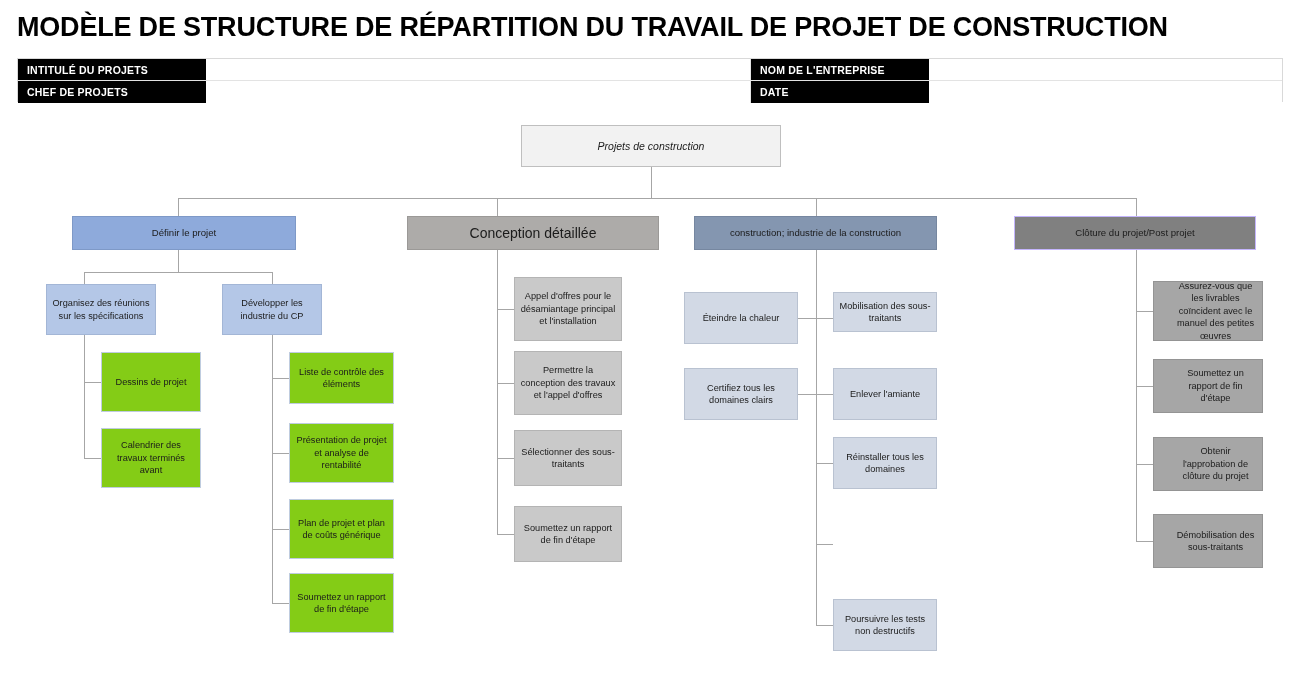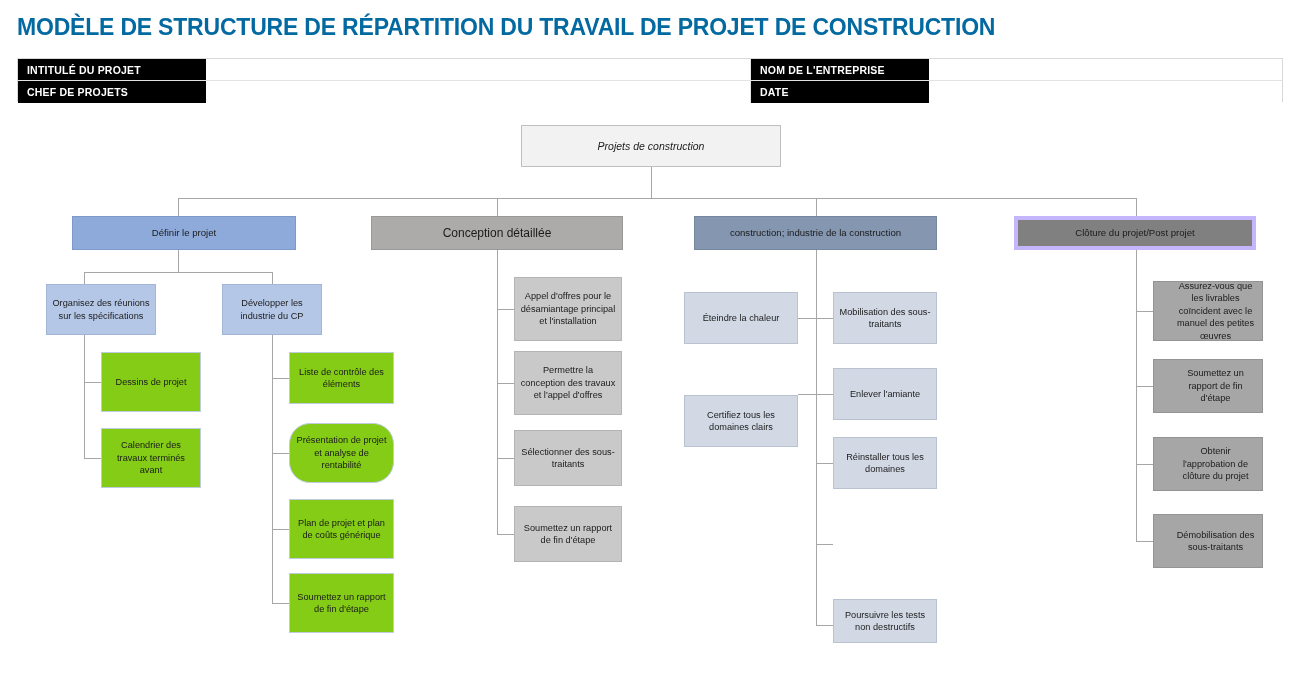--- a/index.html
+++ b/index.html
@@ -9,22 +9,22 @@
     background:#ffffff;
     font-family:"Liberation Sans","DejaVu Sans",sans-serif;
     overflow:hidden;
     position:relative;
   }
   #page{position:relative;width:1300px;height:676px;}
 
   
   .title{
     position:absolute;left:17px;top:8px;width:1270px;height:38px;
-    color:#0369a1;
-    font-size:23px;
+    color:#000000;
+    font-size:27px;
     font-weight:bold;
     letter-spacing:-0.2px;
     white-space:nowrap;
     line-height:38px;
   }
 
   
   .infotable{
     position:absolute;left:17px;top:58px;width:1266px;height:44px;
     border:1px solid #d9d9d9;
@@ -55,23 +55,23 @@
     box-sizing:border-box;
     display:flex;align-items:center;justify-content:center;
     text-align:center;
     color:#1b1b1b;
     font-size:9.2px;
     line-height:12.5px;
     padding:2px 5px;
   }
   .n-root{background:#f2f2f2;border:1px solid #bfbfbf;font-size:10.5px;}
   .n-blue   {background:#8EAADB;border:1px solid #7e99c7;font-size:9.6px;}
-  .n-gray   {background:#ADABA9;border:1px solid #9b9997;font-size:12px;}
+  .n-gray   {background:#ADABA9;border:1px solid #9b9997;font-size:14px;margin-left:36px;}
   .n-steel  {background:#8496B0;border:1px solid #7687a0;font-size:9.6px;}
-  .n-dgray  {background:#808080;border:4px solid #c4b5fd;font-size:9.6px;}
+  .n-dgray  {background:#808080;border:1px solid #c4b5fd;font-size:9.6px;}
 
   .n-blue2  {background:#B4C7E7;border:1px solid #a3b6d6;}
   .n-lblue  {background:#84cc16;border:1px solid #bfccdf;}
   .n-gray2  {background:#C9C9C9;border:1px solid #b4b4b4;}
   .n-lsteel {background:#D2D9E5;border:1px solid #b9c2d1;}
   .n-mgray  {background:#A6A6A6;border:1px solid #949494;padding-left:20px;}
 
   
   .ln{position:absolute;background:#a6a6a6;}
   .lnv{width:1px;}
@@ -79,21 +79,21 @@
 </style>
 </head>
 <body>
 
 <div id="page">
 
   <div class="title">MODÈLE DE STRUCTURE DE RÉPARTITION DU TRAVAIL DE PROJET DE CONSTRUCTION</div>
 
   <div class="infotable">
     <div class="inforow">
-      <div class="lbl w-lbl-a">INTITULÉ DU PROJET</div>
+      <div class="lbl w-lbl-a">INTITULÉ DU PROJETS</div>
       <div class="val w-val-a"></div>
       <div class="lbl w-lbl-b">NOM DE L'ENTREPRISE</div>
       <div class="val w-val-b"></div>
     </div>
     <div class="inforow">
       <div class="lbl w-lbl-a">CHEF DE PROJETS</div>
       <div class="val w-val-a"></div>
       <div class="lbl w-lbl-b">DATE</div>
       <div class="val w-val-b"></div>
     </div>
@@ -153,35 +153,35 @@
   <div class="node n-steel" style="left:694px;top:216px;width:243px;height:34px;">construction; industrie de la construction</div>
   <div class="node n-dgray" style="left:1014px;top:216px;width:242px;height:34px;">Clôture du projet/Post projet</div>
 
   <div class="node n-blue2" style="left:46px;top:284px;width:110px;height:51px;">Organisez des réunions sur les spécifications</div>
   <div class="node n-blue2" style="left:222px;top:284px;width:100px;height:51px;">Développer les industrie du CP</div>
 
   <div class="node n-lblue" style="left:101px;top:352px;width:100px;height:60px;">Dessins de projet</div>
   <div class="node n-lblue" style="left:101px;top:428px;width:100px;height:60px;">Calendrier des travaux terminés avant</div>
 
   <div class="node n-lblue" style="left:289px;top:352px;width:105px;height:52px;">Liste de contrôle des éléments</div>
-  <div class="node n-lblue" style="left:289px;top:423px;width:105px;height:60px;border-radius:21px;">Présentation de projet et analyse de rentabilité</div>
+  <div class="node n-lblue" style="left:289px;top:423px;width:105px;height:60px;">Présentation de projet et analyse de rentabilité</div>
   <div class="node n-lblue" style="left:289px;top:499px;width:105px;height:60px;">Plan de projet et plan de coûts générique</div>
   <div class="node n-lblue" style="left:289px;top:573px;width:105px;height:60px;">Soumettez un rapport de fin d'étape</div>
 
   <div class="node n-gray2" style="left:514px;top:277px;width:108px;height:64px;">Appel d'offres pour le désamiantage principal et l'installation</div>
   <div class="node n-gray2" style="left:514px;top:351px;width:108px;height:64px;">Permettre la conception des travaux et l'appel d'offres</div>
   <div class="node n-gray2" style="left:514px;top:430px;width:108px;height:56px;">Sélectionner des sous-traitants</div>
   <div class="node n-gray2" style="left:514px;top:506px;width:108px;height:56px;">Soumettez un rapport de fin d'étape</div>
 
   <div class="node n-lsteel" style="left:684px;top:292px;width:114px;height:52px;">Éteindre la chaleur</div>
-  <div class="node n-lsteel" style="left:684px;top:368px;width:114px;height:52px;margin-top:27px;">Certifiez tous les domaines clairs</div>
+  <div class="node n-lsteel" style="left:684px;top:368px;width:114px;height:52px;">Certifiez tous les domaines clairs</div>
 
-  <div class="node n-lsteel" style="left:833px;top:292px;width:104px;height:52px;">Mobilisation des sous-traitants</div>
+  <div class="node n-lsteel" style="left:833px;top:292px;width:104px;height:40px;">Mobilisation des sous-traitants</div>
   <div class="node n-lsteel" style="left:833px;top:368px;width:104px;height:52px;">Enlever l'amiante</div>
   <div class="node n-lsteel" style="left:833px;top:437px;width:104px;height:52px;">Réinstaller tous les domaines</div>
-  <div class="node n-lsteel" style="left:833px;top:599px;width:104px;height:44px;">Poursuivre les tests non destructifs</div>
+  <div class="node n-lsteel" style="left:833px;top:599px;width:104px;height:52px;">Poursuivre les tests non destructifs</div>
 
   <div class="node n-mgray" style="left:1153px;top:281px;width:110px;height:60px;">Assurez-vous que les livrables coïncident avec le manuel des petites œuvres</div>
   <div class="node n-mgray" style="left:1153px;top:359px;width:110px;height:54px;">Soumettez un rapport de fin d'étape</div>
   <div class="node n-mgray" style="left:1153px;top:437px;width:110px;height:54px;">Obtenir l'approbation de clôture du projet</div>
   <div class="node n-mgray" style="left:1153px;top:514px;width:110px;height:54px;">Démobilisation des sous-traitants</div>
 
 </div>
 
 </body></html>

